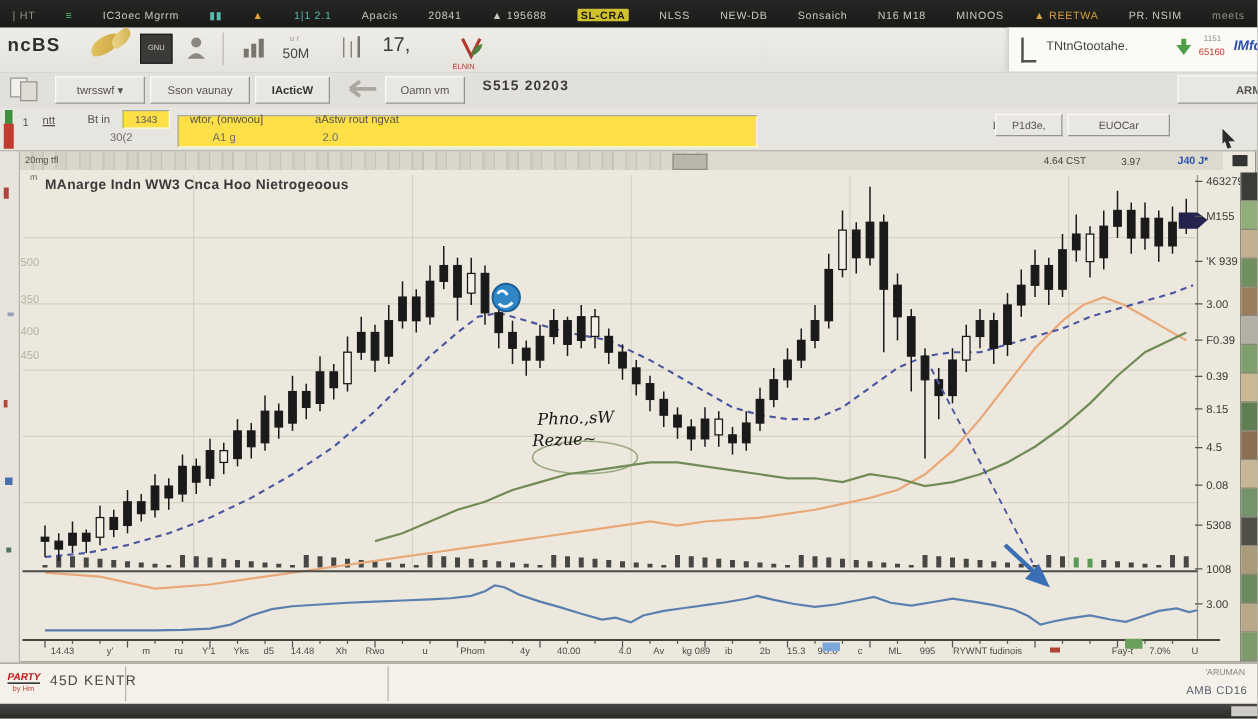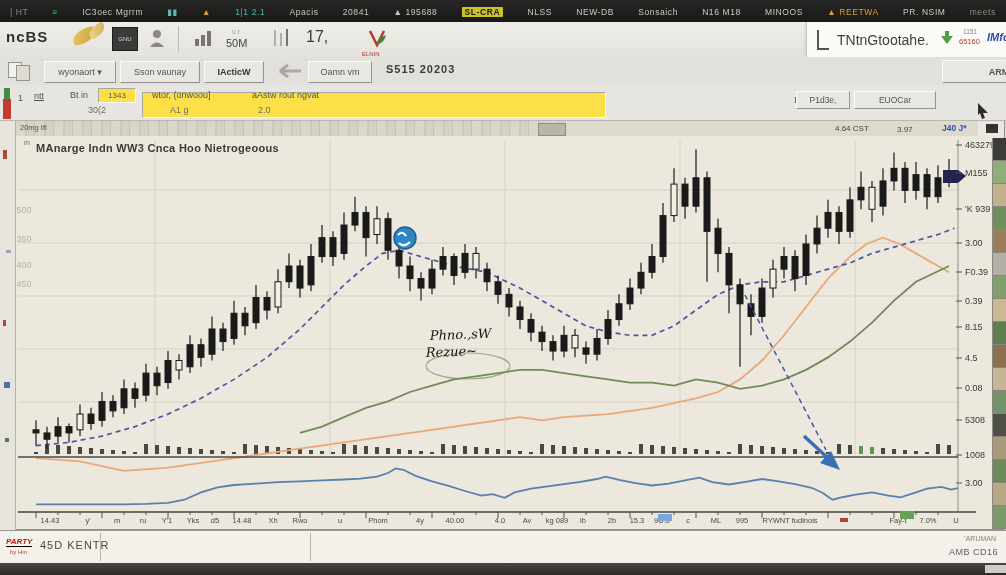--- a/index.html
+++ b/index.html
@@ -100,35 +100,35 @@
       </svg>
     <span class="abs" style="left:362px;top:29px;font-size:6px;color:#b23a2c;">ELNIN</span>
     <span class="abs cap" style="left:8px;top:46px;">wr v swnt</span>
     <span class="abs cap" style="left:62px;top:46px;">tOfffu m</span>
     <span class="abs cap" style="left:110px;top:46px;">uff14 ftu</span>
     <span class="abs cap" style="left:200px;top:46px;">fttd r tswrtOfffrcs twrsswf urss</span>
     <span class="abs cap" style="left:334px;top:46px;">twswssrt tsff</span>
 
     <div class="abs" style="left:806px;top:0;width:200px;height:35px;background:#fbfaf7;border-left:1px solid #c4c2bc;box-shadow:-2px 0 3px rgba(0,0,0,.06);">
       <div class="abs" style="left:10px;top:8px;width:10px;height:18px;border-left:2px solid #55534e;border-bottom:2px solid #55534e;"></div>
-      <span class="abs" style="left:30px;top:10px;font-size:14px;color:#3f3f3f;">TNtnGtootahe.</span>
+      <span class="abs" style="left:30px;top:10px;font-size:10px;color:#3f3f3f;">TNtnGtootahe.</span>
       <svg class="abs" style="left:132px;top:8px;" width="16" height="16">
           <path d="M8 14 L2 6 L6 6 L6 1 L10 1 L10 6 L14 6 z" fill="#4d9f4a"></path>
         </svg>
       <span class="abs" style="left:156px;top:6px;font-size:6.5px;color:#8a8880;">1151</span>
       <span class="abs" style="left:152px;top:15px;font-size:7.5px;color:#c03a2a;">65160</span>
       <span class="abs" style="left:180px;top:9px;font-size:11px;font-weight:bold;font-style:italic;color:#2a4fae;">IMfc</span>
     </div>
   </div>
 
   <div class="abs" id="toolbar2">
     <div class="abs" style="left:8px;top:4px;width:12px;height:14px;border:1px solid #96948e;background:#f2f0ea;"></div>
     <div class="abs" style="left:16px;top:7px;width:12px;height:14px;border:1px solid #96948e;background:#dddbd4;"></div>
     <div class="abs btn3d" style="left:44px;top:3px;width:70px;height:20px;">
-        <span>wyonaort ▾</span>
+        <span>twrsswf ▾</span>
       </div>
     <div class="abs btn3d" style="left:120px;top:3px;width:78px;height:20px;">
         <span>Sson vaunay</span>
       </div>
     <div class="abs btn3d" style="left:204px;top:3px;width:58px;height:20px;font-weight:bold;color:#333;">
         <span>IActicW</span>
       </div>
     <svg class="abs" style="left:268px;top:5px;" width="34" height="16">
         <path d="M33 8 L12 8 M12 8 L20 2 M12 8 L20 14" stroke="#aaa8a0" stroke-width="3" fill="none"></path>
       </svg>

